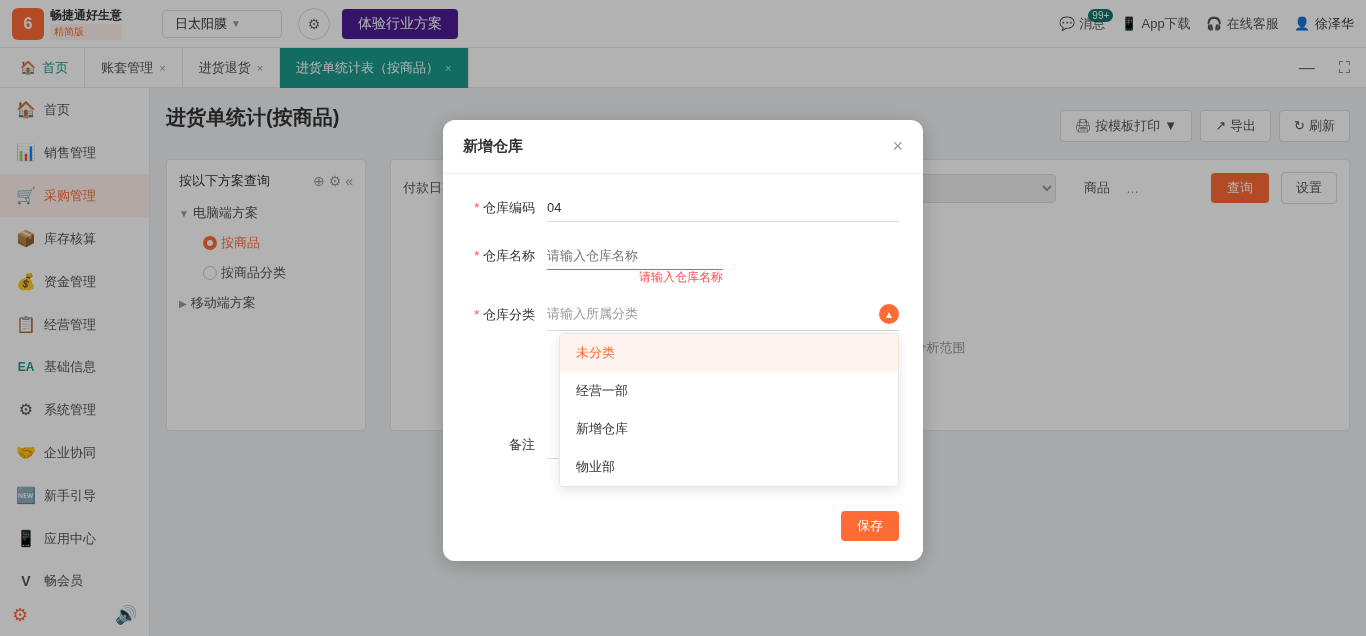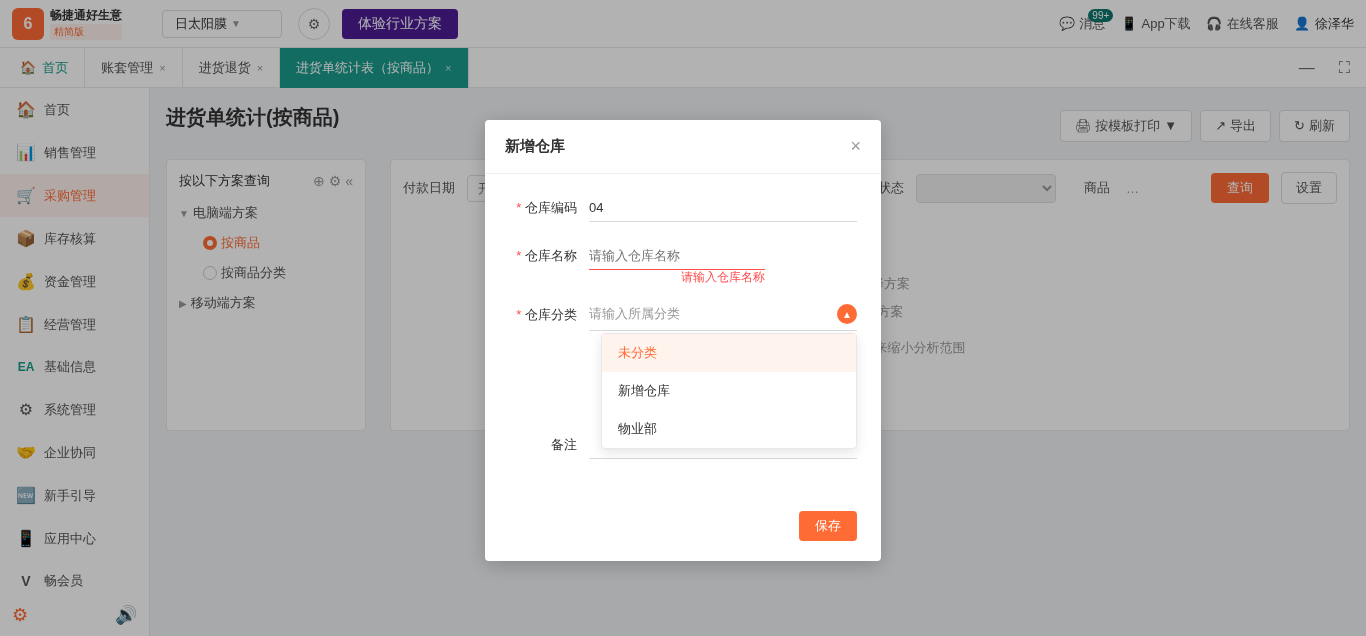--- a/index.html
+++ b/index.html
@@ -239,22 +239,22 @@
       z-index: 100;
       display: flex;
       align-items: flex-start;
       justify-content: center;
       padding-top: 120px;
     }
 
     
     .modal {
       background: white;
-      border-radius: 4px;
-      width: 396px;
+      border-radius: 12px;
+      width: 480px;
       box-shadow: 0 4px 20px rgba(0,0,0,0.2);
       position: relative;
       overflow: visible;
     }
     .modal-header {
       padding: 16px 20px;
       border-bottom: 1px solid #f0f0f0;
       display: flex;
       align-items: center;
       justify-content: space-between;
@@ -647,20 +647,21 @@
           <span class="required">*</span>
           <span>仓库分类</span>
         </label>
         <div class="dropdown-trigger">
           <span style="color:#999;font-size:13px;">请输入所属分类</span>
           <div class="up-arrow">▲</div>
         </div>
 
         <div class="dropdown-list">
           <div class="dropdown-item selected">未分类</div>
+          <div class="dropdown-item">经营一部</div>
           <div class="dropdown-item">新增仓库</div>
           <div class="dropdown-item">物业部</div>
         </div>
       </div>
 
       <div class="form-row" style="margin-top:100px;">
         <label class="form-label">备注</label>
         <input class="notes-input" type="text" style="">
       </div>
 

